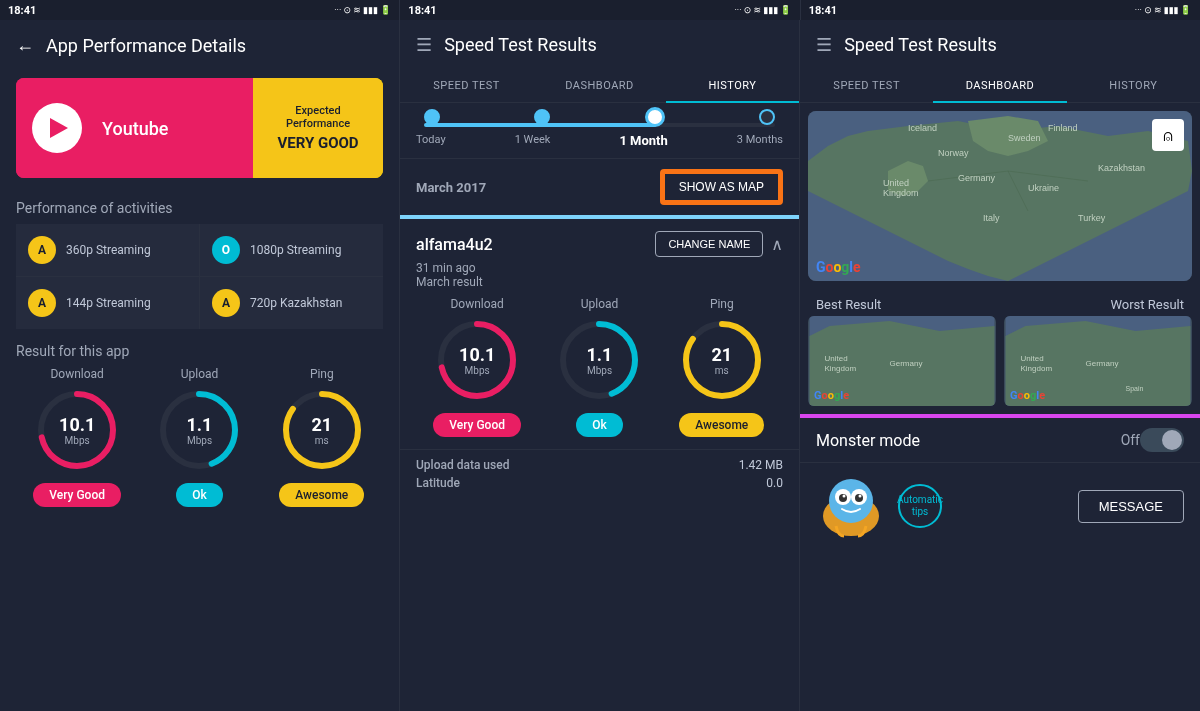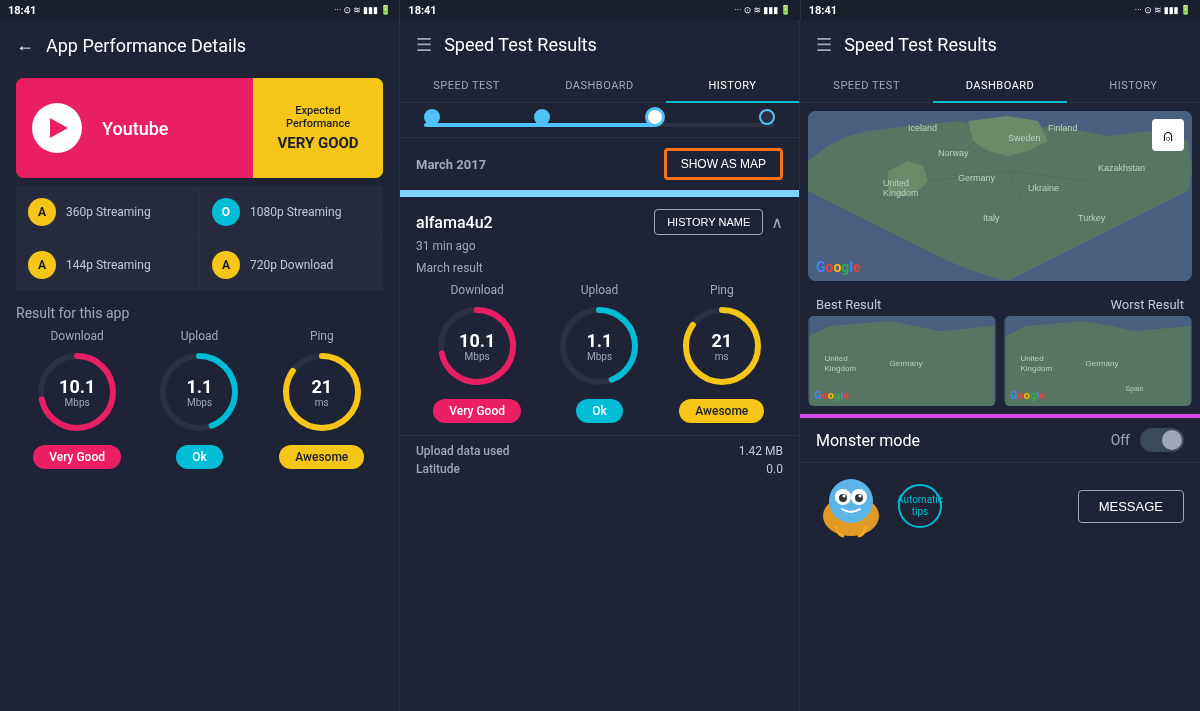--- a/index.html
+++ b/index.html
@@ -333,52 +333,52 @@
     
     .history-date-row {
       display: flex;
       justify-content: space-between;
       align-items: center;
       padding: 10px 16px;
       border-top: 1px solid #2a3040;
     }
     .history-date { color: #a0a8b8; font-size: 13px; font-weight: bold; }
     .show-map-btn {
-      border: 3px solid #f97316;
+      border: 5px solid #f97316;
       border-radius: 4px;
       padding: 6px 14px;
       color: white;
       font-size: 12px;
       background: transparent;
       cursor: pointer;
     }
 
     .result-card {
       padding: 12px 16px;
-      border-top: 7px solid #7dd3fc;
+      border-top: 4px solid #7dd3fc;
     }
     .result-user-row {
       display: flex;
       justify-content: space-between;
       align-items: center;
       margin-bottom: 4px;
     }
     .result-username { color: white; font-size: 16px; font-weight: 500; }
     .result-actions { display: flex; gap: 8px; align-items: center; }
     .change-name-btn {
       border: 1px solid #a0a8b8;
       border-radius: 4px;
       padding: 6px 12px;
       color: white;
       font-size: 11px;
       background: transparent;
       cursor: pointer;
     }
     .chevron-up { color: #a0a8b8; font-size: 16px; cursor: pointer; }
-    .result-time { color: #a0a8b8; font-size: 12px; margin-bottom: 8px; }
+    .result-time { color: #a0a8b8; font-size: 12px; }
     .your-result-label { color: #a0a8b8; font-size: 12px; margin-bottom: 8px; }
 
     .result-metrics {
       display: flex;
       justify-content: space-around;
     }
 
     
     .map-container {
       margin: 8px;
@@ -444,21 +444,21 @@
 
     
     .monster-mode-row {
       display: flex;
       align-items: center;
       justify-content: space-between;
       padding: 10px 16px;
       border-top: 4px solid #d946ef;
     }
     .monster-mode-label { color: white; font-size: 16px; }
-    .monster-mode-right { display: flex; align-items: center; gap: 10px; }
+    .monster-mode-right { display: flex; align-items: center; }
     .off-label { color: #a0a8b8; font-size: 14px; }
     .toggle-switch {
       width: 44px;
       height: 24px;
       background: #3a4a5a;
       border-radius: 12px;
       position: relative;
       cursor: pointer;
     }
     .toggle-knob {
@@ -557,37 +557,38 @@
           <div class="yt-play"></div>
         </div>
         <span class="yt-name">Youtube</span>
       </div>
       <div class="yt-right">
         <span class="yt-expected">Expected Performance</span>
         <span class="yt-rating">VERY GOOD</span>
       </div>
     </div>
 
+    <div class="section-title">Performance of activities</div>
 
     <div class="activities-grid">
       <div class="activity-item">
         <div class="activity-badge badge-yellow">A</div>
         <span class="activity-label">360p Streaming</span>
       </div>
       <div class="activity-item">
         <div class="activity-badge badge-teal">O</div>
         <span class="activity-label">1080p Streaming</span>
       </div>
       <div class="activity-item">
         <div class="activity-badge badge-yellow">A</div>
         <span class="activity-label">144p Streaming</span>
       </div>
       <div class="activity-item">
         <div class="activity-badge badge-yellow">A</div>
-        <span class="activity-label">720p Download</span>
+        <span class="activity-label">720p Kazakhstan</span>
       </div>
     </div>
 
     <div class="section-title">Result for this app</div>
 
     <div class="result-metrics" style="padding: 0 16px;">
 
       <div class="metric-col">
         <span class="metric-label">Download</span>
         <div class="gauge-container">
@@ -656,32 +657,38 @@
     <div class="timeline-container">
       <div class="timeline-track">
         <div class="timeline-fill"></div>
         <div class="timeline-dots">
           <div class="tl-dot" style="margin-top:-6px;"></div>
           <div class="tl-dot" style="margin-top:-6px;"></div>
           <div class="tl-dot large" style="margin-top:-8px;"></div>
           <div class="tl-dot dark" style="margin-top:-6px;"></div>
         </div>
       </div>
+      <div class="timeline-labels">
+        <span class="tl-label">Today</span>
+        <span class="tl-label">1 Week</span>
+        <span class="tl-label active">1 Month</span>
+        <span class="tl-label">3 Months</span>
+      </div>
     </div>
 
     <div class="history-date-row">
       <span class="history-date">March 2017</span>
       <button class="show-map-btn">SHOW AS MAP</button>
     </div>
 
     <div class="result-card">
       <div class="result-user-row">
         <span class="result-username">alfama4u2</span>
         <div class="result-actions">
-          <button class="change-name-btn">HISTORY NAME</button>
+          <button class="change-name-btn">CHANGE NAME</button>
           <span class="chevron-up">∧</span>
         </div>
       </div>
       <div class="result-time">31 min ago</div>
       <div class="your-result-label">March result</div>
 
       <div class="result-metrics">
 
         <div class="metric-col">
           <span class="metric-label">Download</span>

